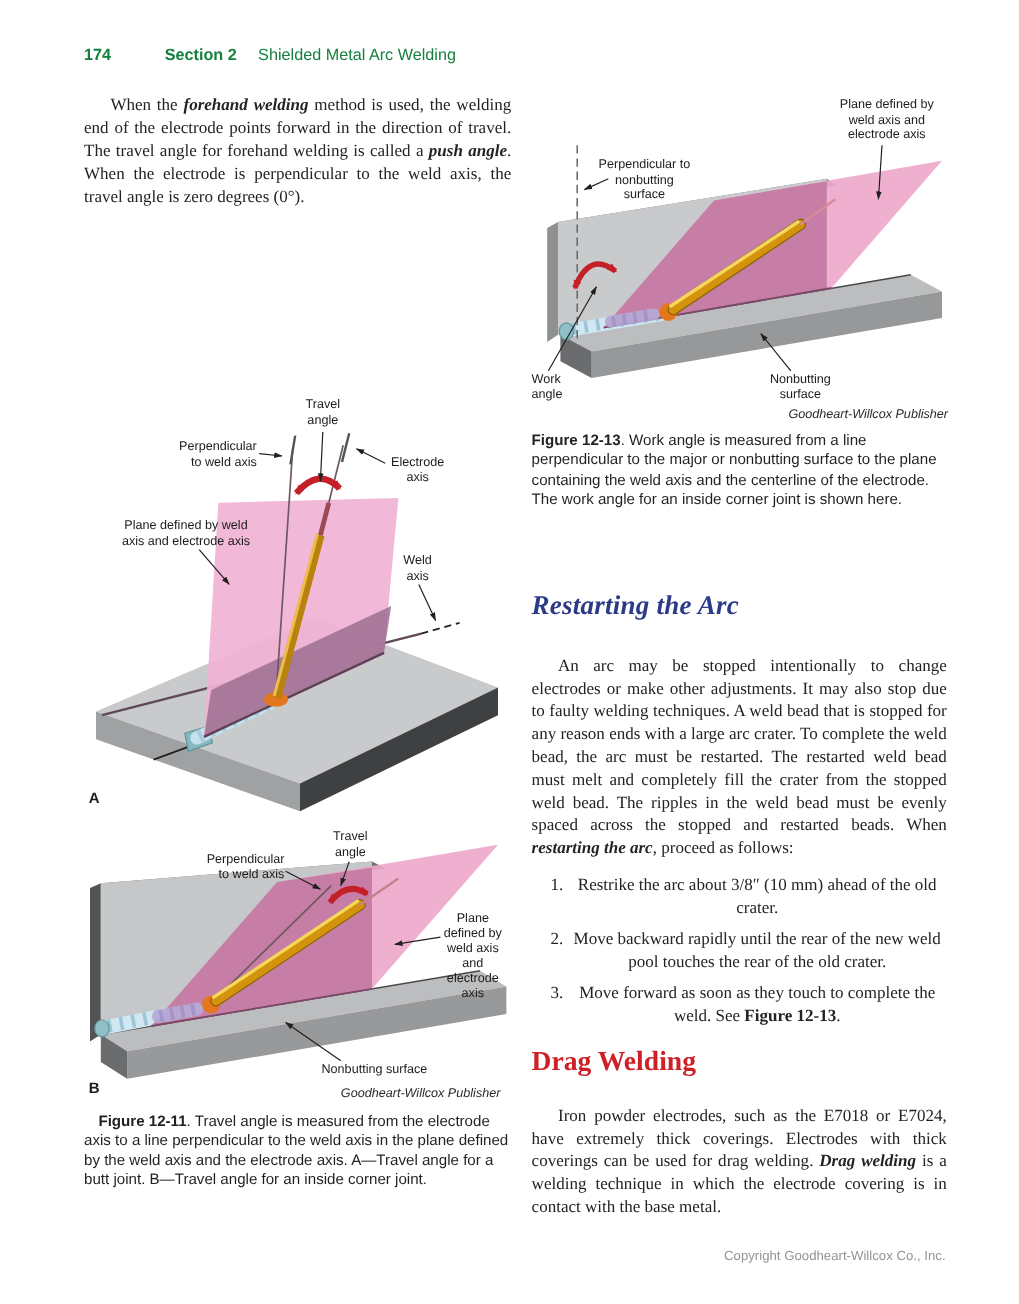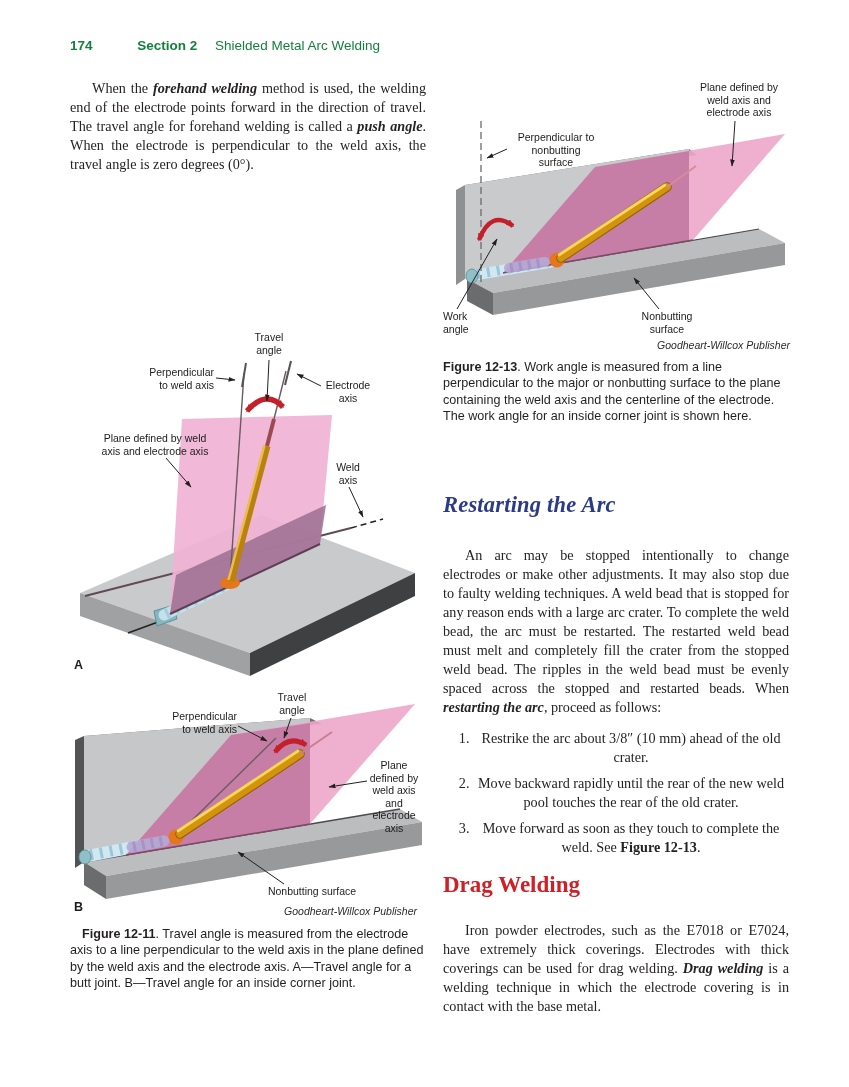--- a/index.html
+++ b/index.html
@@ -204,21 +204,21 @@
       <line x1="38" y1="46" x2="38" y2="208" stroke="#6a6b6d" stroke-width="1.3" stroke-dasharray="7,4"></line>
 
       <path d="M36,165 Q48,134 70,151" stroke="#c4202a" stroke-width="4.5" fill="none" marker-start="url(#raC)" marker-end="url(#raC)"></path>
 
       <line x1="64" y1="74" x2="44" y2="83" stroke="#221f1f" stroke-width="1" marker-end="url(#ahC)"></line>
       <line x1="292" y1="46" x2="289" y2="91" stroke="#221f1f" stroke-width="1" marker-end="url(#ahC)"></line>
       <line x1="14" y1="234" x2="54" y2="164" stroke="#221f1f" stroke-width="1" marker-end="url(#ahC)"></line>
       <line x1="216" y1="234" x2="191" y2="203" stroke="#221f1f" stroke-width="1" marker-end="url(#ahC)"></line>
     </svg>
     <div class="figlabel center" style="left:248px;top:6px;width:96px;">Plane defined by weld axis and electrode axis</div>
-    <div class="figlabel center" style="left:71px;top:56px;width:84px;">Perpendicular to nonbutting surface</div>
+    <div class="figlabel center" style="left:52px;top:56px;width:84px;">Perpendicular to nonbutting surface</div>
     <div class="figlabel" style="left:0px;top:235px;width:42px;">Work angle</div>
     <div class="figlabel center" style="left:192px;top:235px;width:64px;">Nonbutting surface</div>
     <div class="credit" style="left:145px;top:264px;width:202px;">Goodheart-Willcox Publisher</div>
   </div>
 
   <div class="caption" style="left:443px;top:359px;width:352px;"><span style="font-weight: bold;">Figure 12-13</span><span>. Work angle is measured from a line perpendicular to the major or nonbutting surface to the plane containing the weld axis and the centerline of the electrode. The work angle for an inside corner joint is shown here.</span></div>
 
   <h2 class="h-blue" style="left:443px;top:492px;margin:0;">Restarting the Arc</h2>
   <div class="col-block bodytext indent" style="left:443px;top:546px;width:346px;"><span>An arc may be stopped intentionally to change electrodes or make other adjustments. It may also stop due to faulty welding techniques. A weld bead that is stopped for any reason ends with a large arc crater. To complete the weld bead, the arc must be restarted. The restarted weld bead must melt and completely fill the crater from the stopped weld bead. The ripples in the weld bead must be evenly spaced across the stopped and restarted beads. When </span><span style="font-weight: bold; font-style: italic;">restarting the arc</span><span>, proceed as follows:</span></div>
 
@@ -226,14 +226,15 @@
     <ol class="steps">
       <li><span>Restrike the arc about 3/8″ (10 mm) ahead of the old crater.</span></li>
       <li><span>Move backward rapidly until the rear of the new weld pool touches the rear of the old crater.</span></li>
       <li><span>Move forward as soon as they touch to complete the weld. See </span><span style="font-weight: bold;">Figure 12-13</span><span>.</span></li>
     </ol>
   </div>
 
   <h2 class="h-red" style="left:443px;top:872px;margin:0;">Drag Welding</h2>
   <div class="col-block bodytext indent" style="left:443px;top:921px;width:346px;"><span>Iron powder electrodes, such as the E7018 or E7024, have extremely thick coverings. Electrodes with thick coverings can be used for drag welding. </span><span style="font-weight: bold; font-style: italic;">Drag welding</span><span> is a welding technique in which the electrode covering is in contact with the base metal.</span></div>
 
+  <div class="footer" style="left:443px;top:1041px;width:345px;">Copyright Goodheart-Willcox Co., Inc.</div>
 
 </div>
 
 </body></html>

